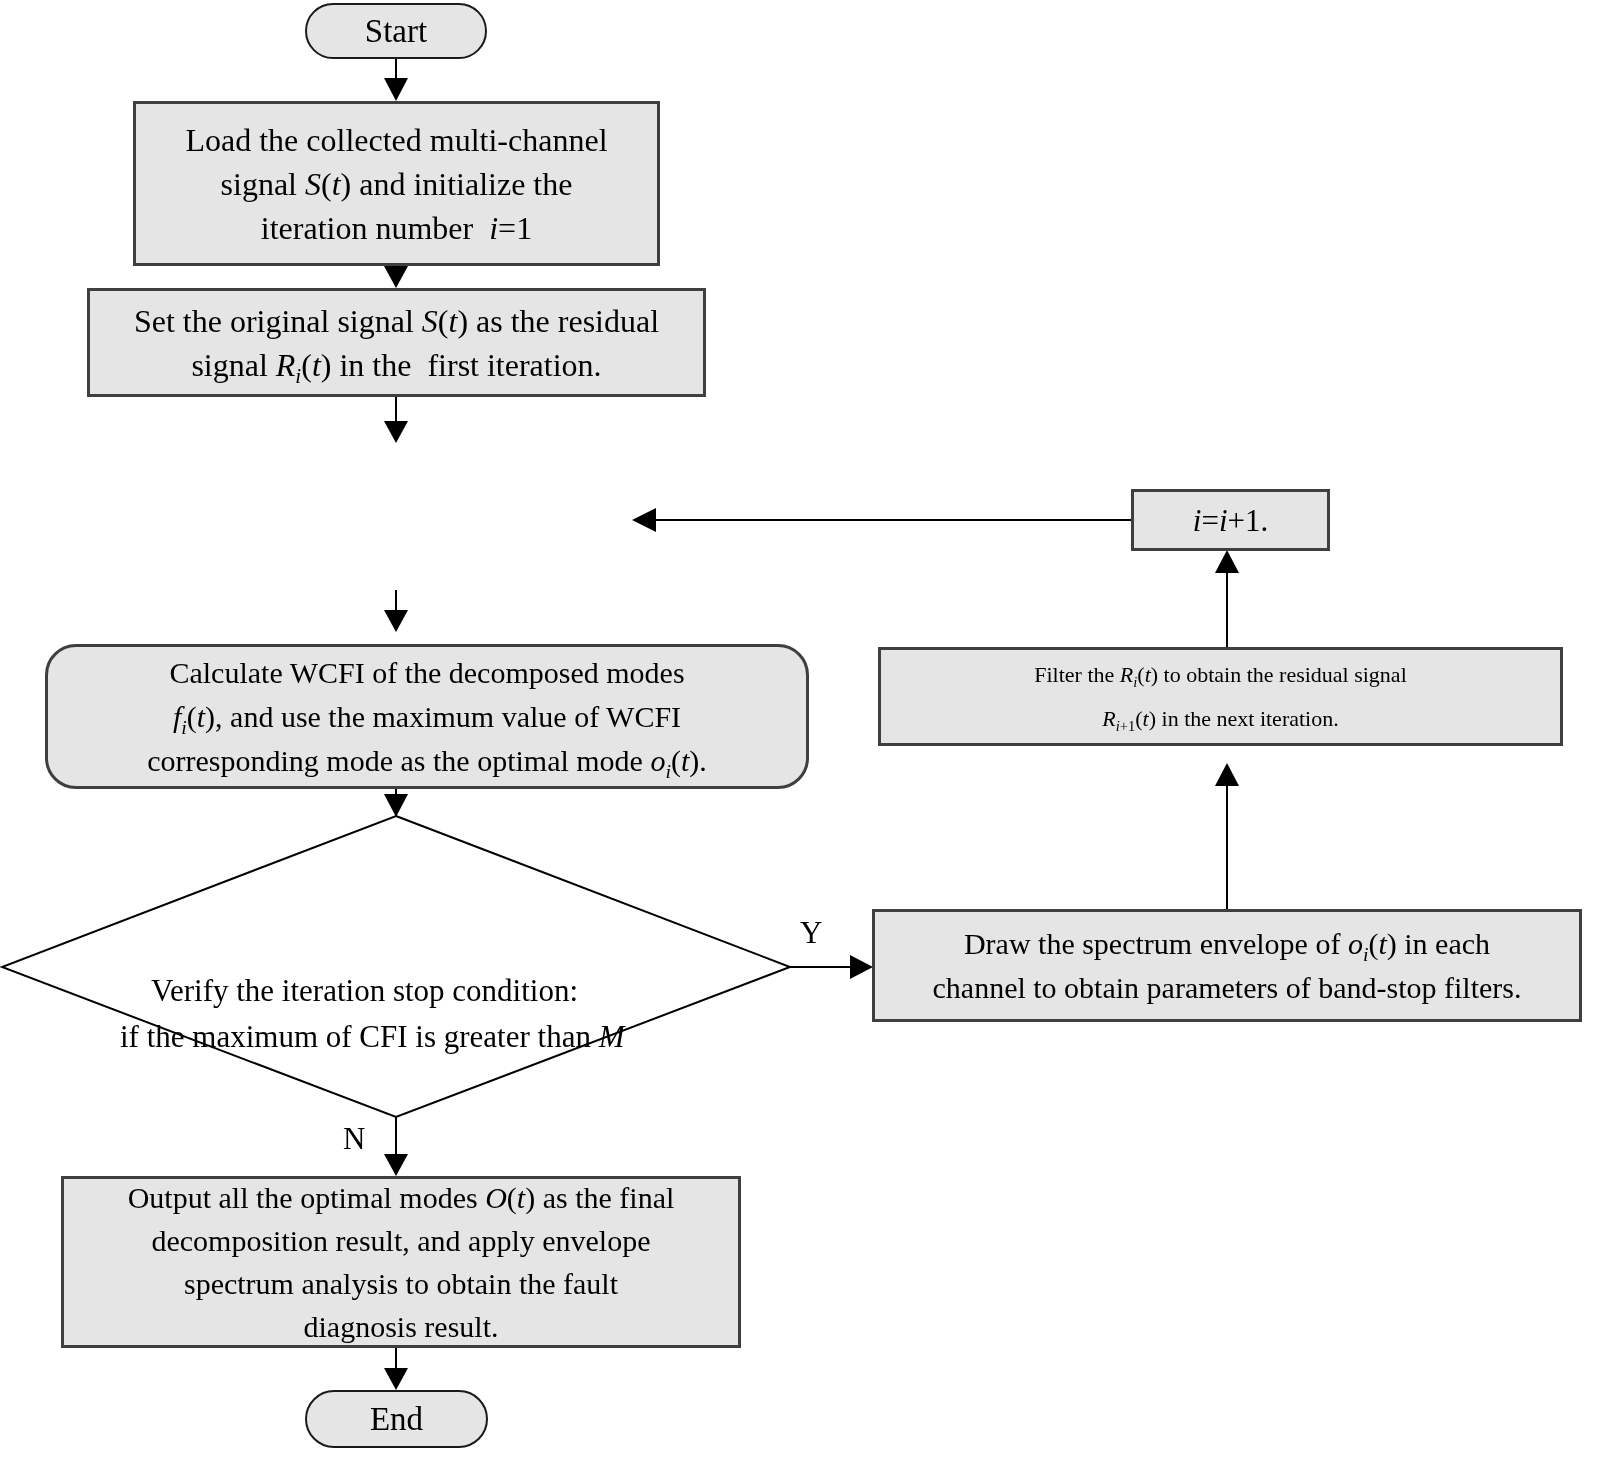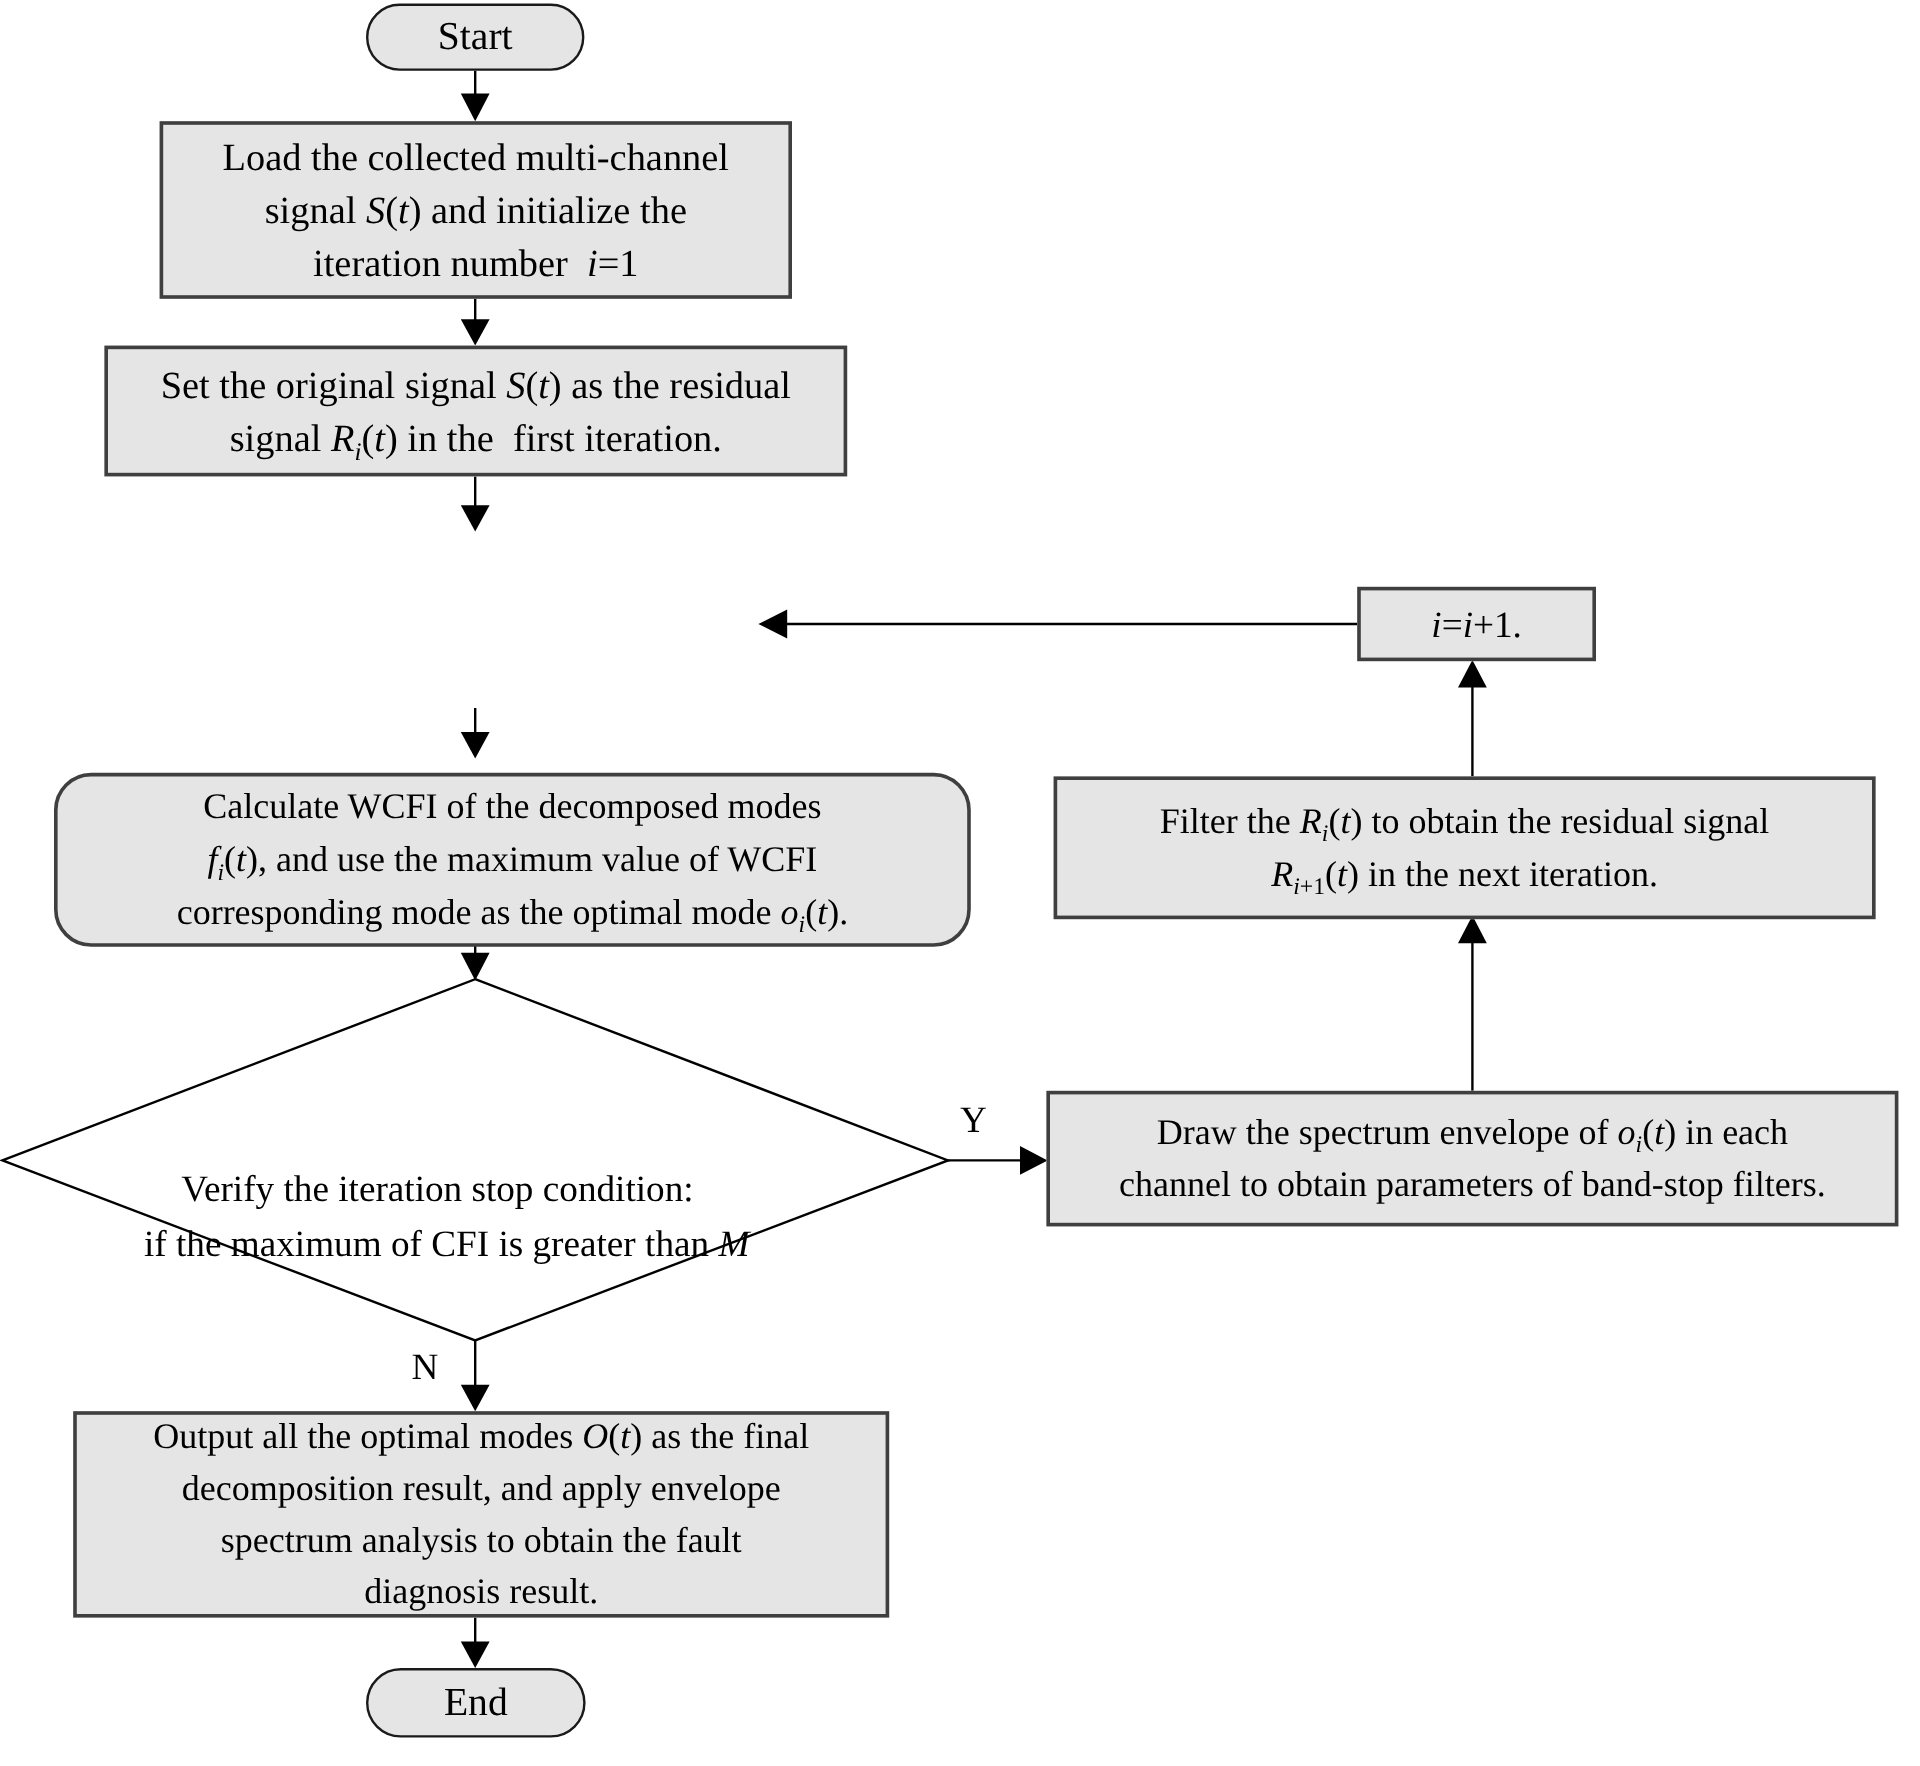--- a/index.html
+++ b/index.html
@@ -91,21 +91,21 @@
         <line x1="396" y1="1348" x2="396" y2="1369"></line>
         <polygon points="384,1368 408,1368 396,1390" stroke="none"></polygon>
       </g>
     </g>
   </svg>
 
   <div class="node terminator" style="left:305px;top:3px;width:182px;height:56px;">
     <span>Start</span>
   </div>
 
-  <div class="node rect small-lh" style="left:133px;top:101px;width:527px;height:148px;">
+  <div class="node rect small-lh" style="left:133px;top:101px;width:527px;height:165px;">
     <span>Load the collected multi-channel<br>signal <i>S</i>(<i>t</i>) and initialize the<br>iteration number  <i>i</i>=1</span>
   </div>
 
   <div class="node rect small-lh" style="left:87px;top:288px;width:619px;height:109px;">
     <span>Set the original signal <i>S</i>(<i>t</i>) as the residual<br>signal <i>R</i><sub><i>i</i></sub>(<i>t</i>) in the  first iteration.</span>
   </div>
 
 
   <div class="node rect small-lh" style="left:45px;top:644px;width:764px;height:145px;font-size:30px;border-radius:31px;">
     <span>Calculate WCFI of the decomposed modes<br><i>f</i><sub><i>i</i></sub>(<i>t</i>), and use the maximum value of WCFI<br>corresponding mode as the optimal mode <i>o</i><sub><i>i</i></sub>(<i>t</i>).</span>
@@ -120,21 +120,21 @@
   </div>
 
   <div class="edge-label" style="left:343px;top:1122px;">
     <span>N</span>
   </div>
 
   <div class="node rect small-lh" style="left:872px;top:909px;width:710px;height:113px;font-size:30px;">
     <span>Draw the spectrum envelope of <i>o</i><sub><i>i</i></sub>(<i>t</i>) in each<br>channel to obtain parameters of band-stop filters.</span>
   </div>
 
-  <div class="node rect small-lh" style="left:878px;top:647px;width:685px;height:119px;font-size:30px;">
+  <div class="node rect small-lh" style="left:878px;top:647px;width:685px;height:99px;font-size:22px;">
     <span>Filter the <i>R</i><sub><i>i</i></sub>(<i>t</i>) to obtain the residual signal<br><i>R</i><sub><i>i</i></sub><sub>+1</sub>(<i>t</i>) in the next iteration.</span>
   </div>
 
   <div class="node rect" style="left:1131px;top:489px;width:199px;height:62px;font-size:31px;">
     <span><i>i</i>=<i>i</i>+1.</span>
   </div>
 
   <div class="node rect out" style="left:61px;top:1176px;width:680px;height:172px;">
     <span>Output all the optimal modes <i>O</i>(<i>t</i>) as the final<br>decomposition result, and apply envelope<br>spectrum analysis to obtain the fault<br>diagnosis result.</span>
   </div>

